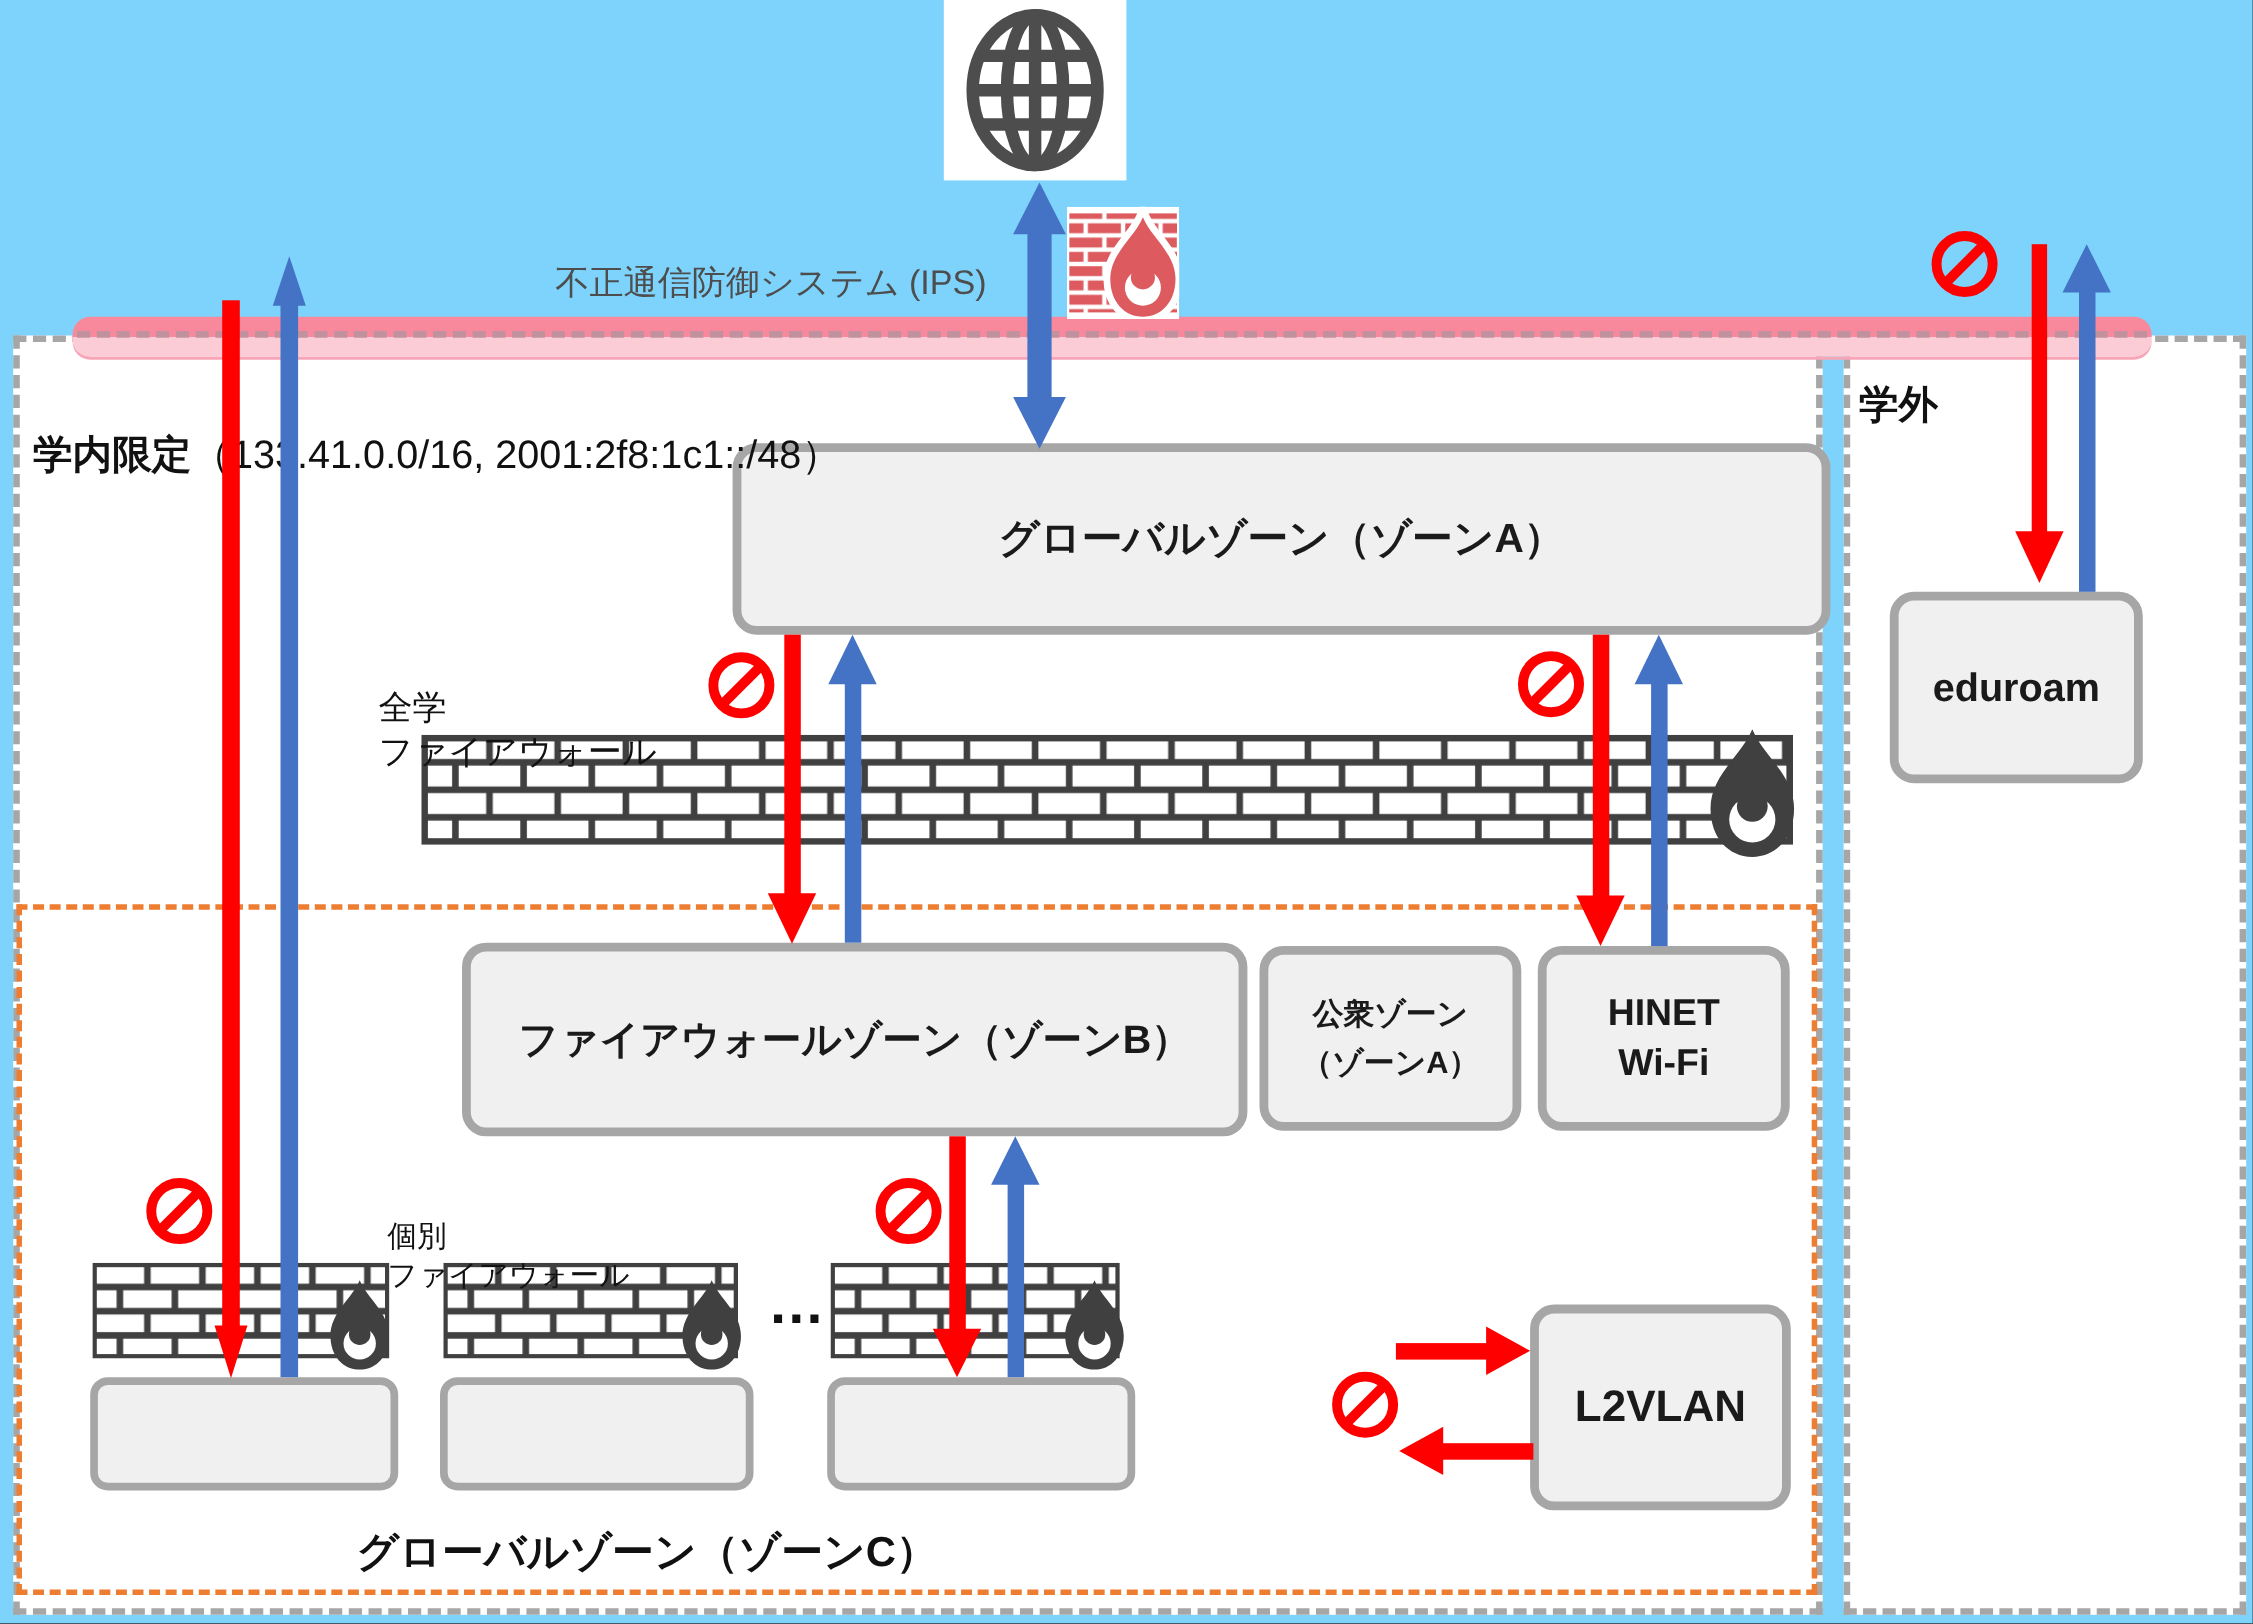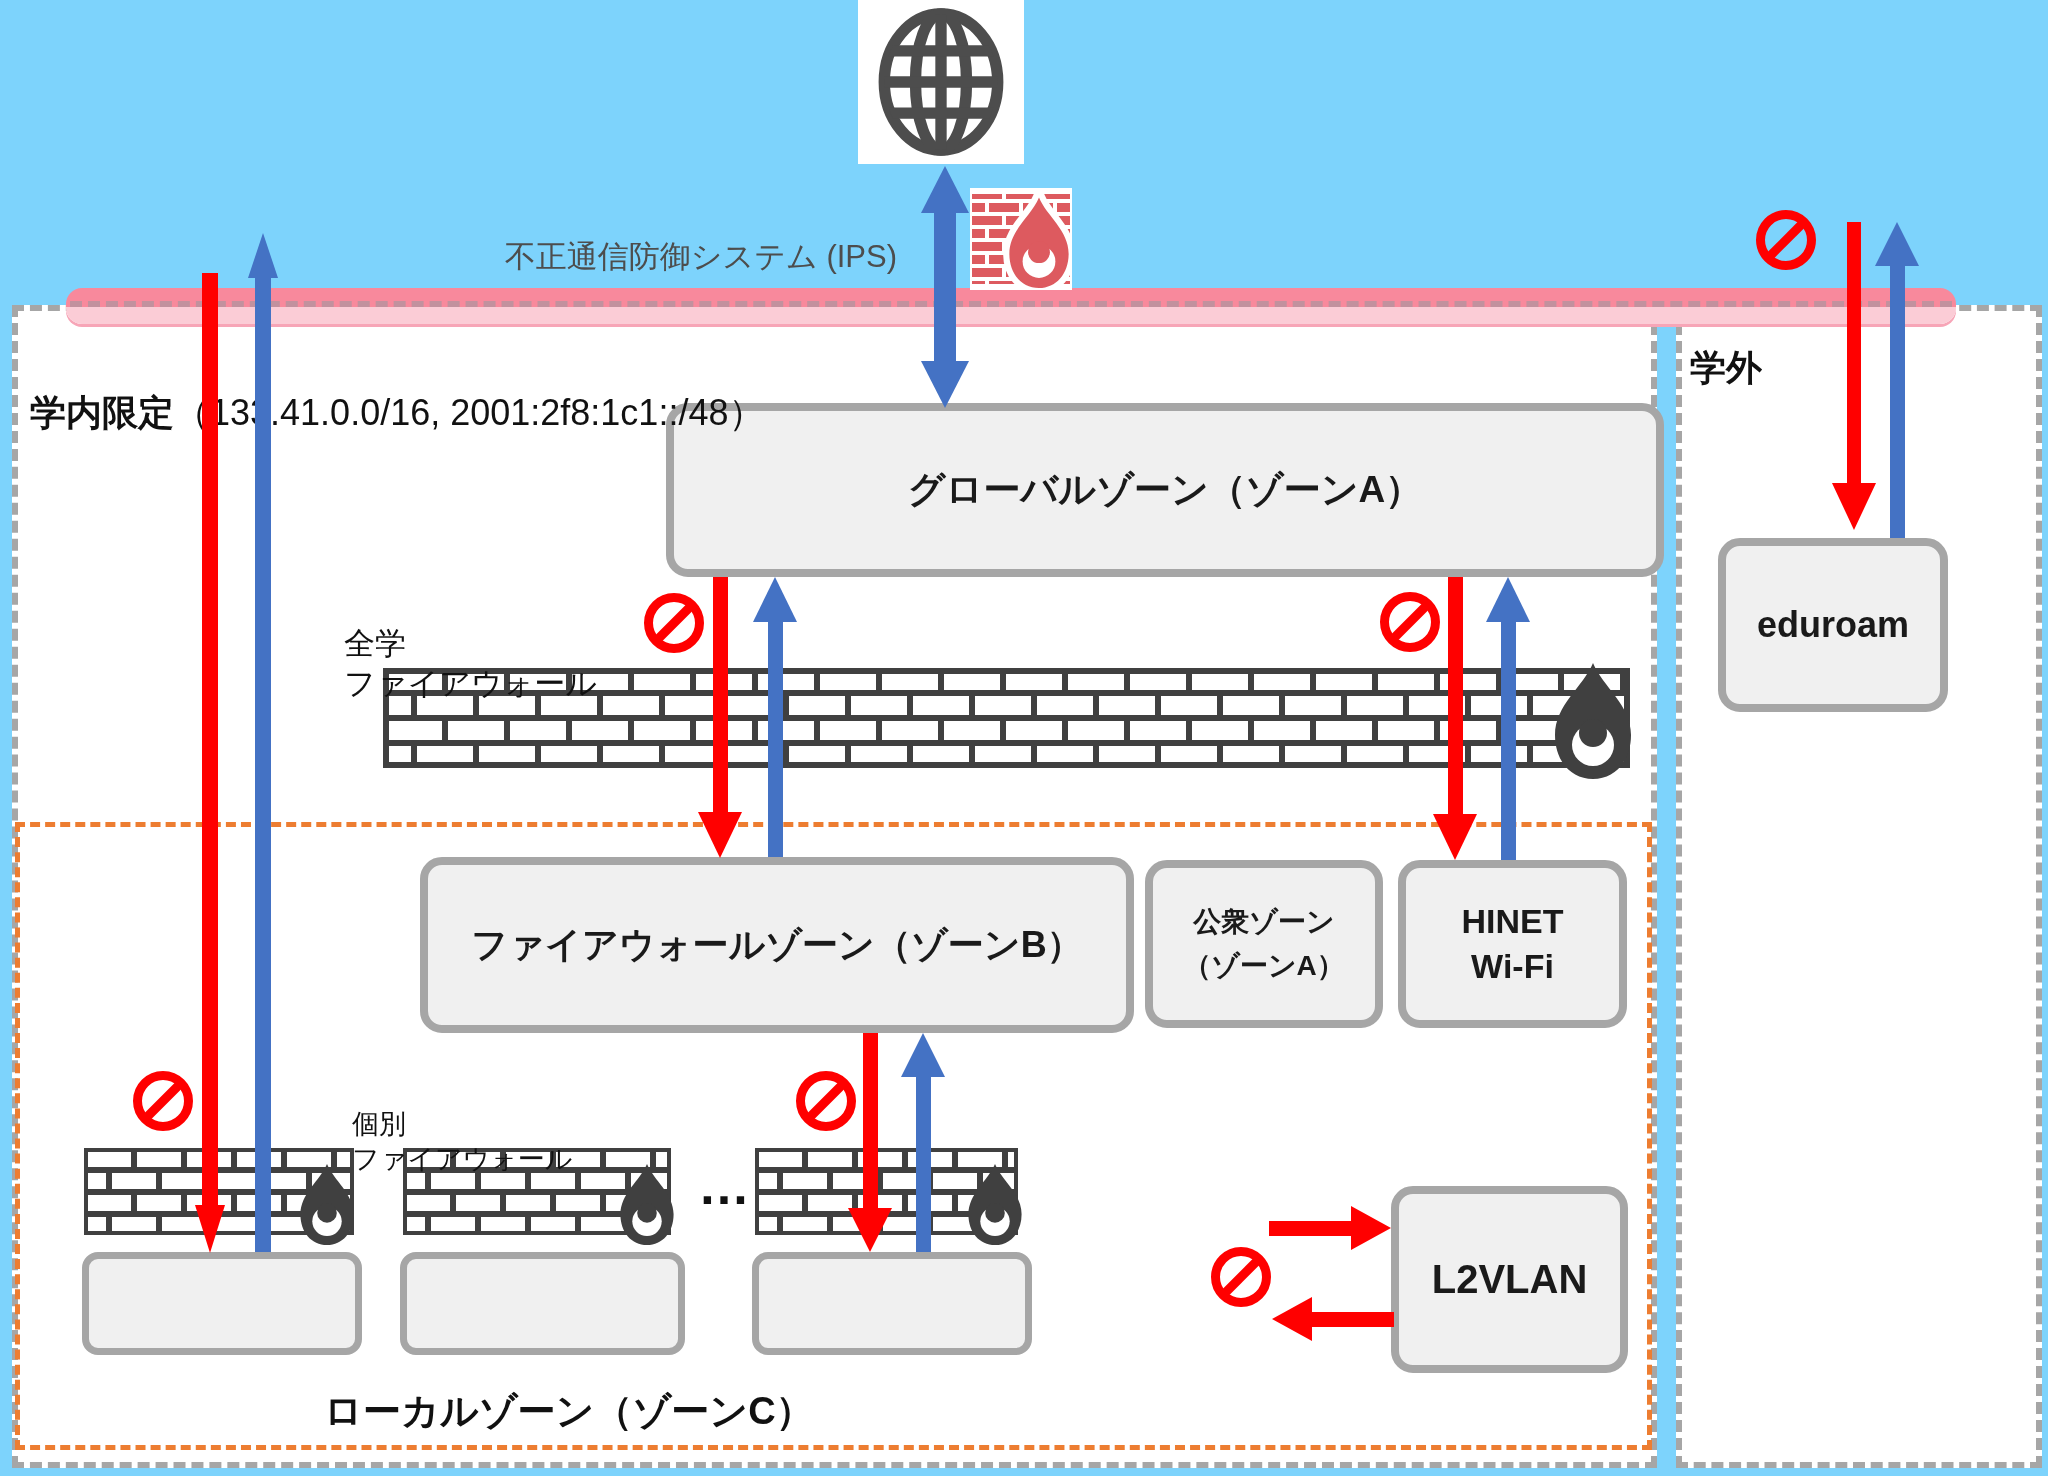--- a/index.html
+++ b/index.html
@@ -159,21 +159,21 @@
     <use href="#flame"></use>
     </svg>
 
   <div class="lbl" style="left:344px;top:584px;font-size:31px;line-height:40px;">
     <span>全学</span><br><span>ファイアウォール</span>
   </div>
   <div class="lbl" style="left:352px;top:1072px;font-size:27px;line-height:35px;">
     <span>個別</span><br><span>ファイアウォール</span>
   </div>
 
-  <div class="lbl bold" style="left:324px;top:1386px;font-size:38px;">ローカルゾーン（ゾーンC）</div>
+  <div class="lbl bold" style="left:324px;top:1386px;font-size:38px;">グローバルゾーン（ゾーンC）</div>
   <div class="dots" style="left:698px;top:1156px;">…</div>
 
   <svg class="arr" style="left:195px;top:273px;" width="30" height="980" viewBox="0 0 30 980">
     <rect x="7" y="0" width="16" height="936" fill="var(--blocked)"></rect>
     <polygon points="0,932 30,932 15,980" fill="var(--blocked)"></polygon>
   </svg>
 
   <svg class="arr" style="left:248px;top:233px;" width="30" height="1019" viewBox="0 0 30 1019">
     <polygon points="15,0 0,45 30,45" fill="var(--allowed)"></polygon>
     <rect x="7" y="42" width="16" height="977" fill="var(--allowed)"></rect>

